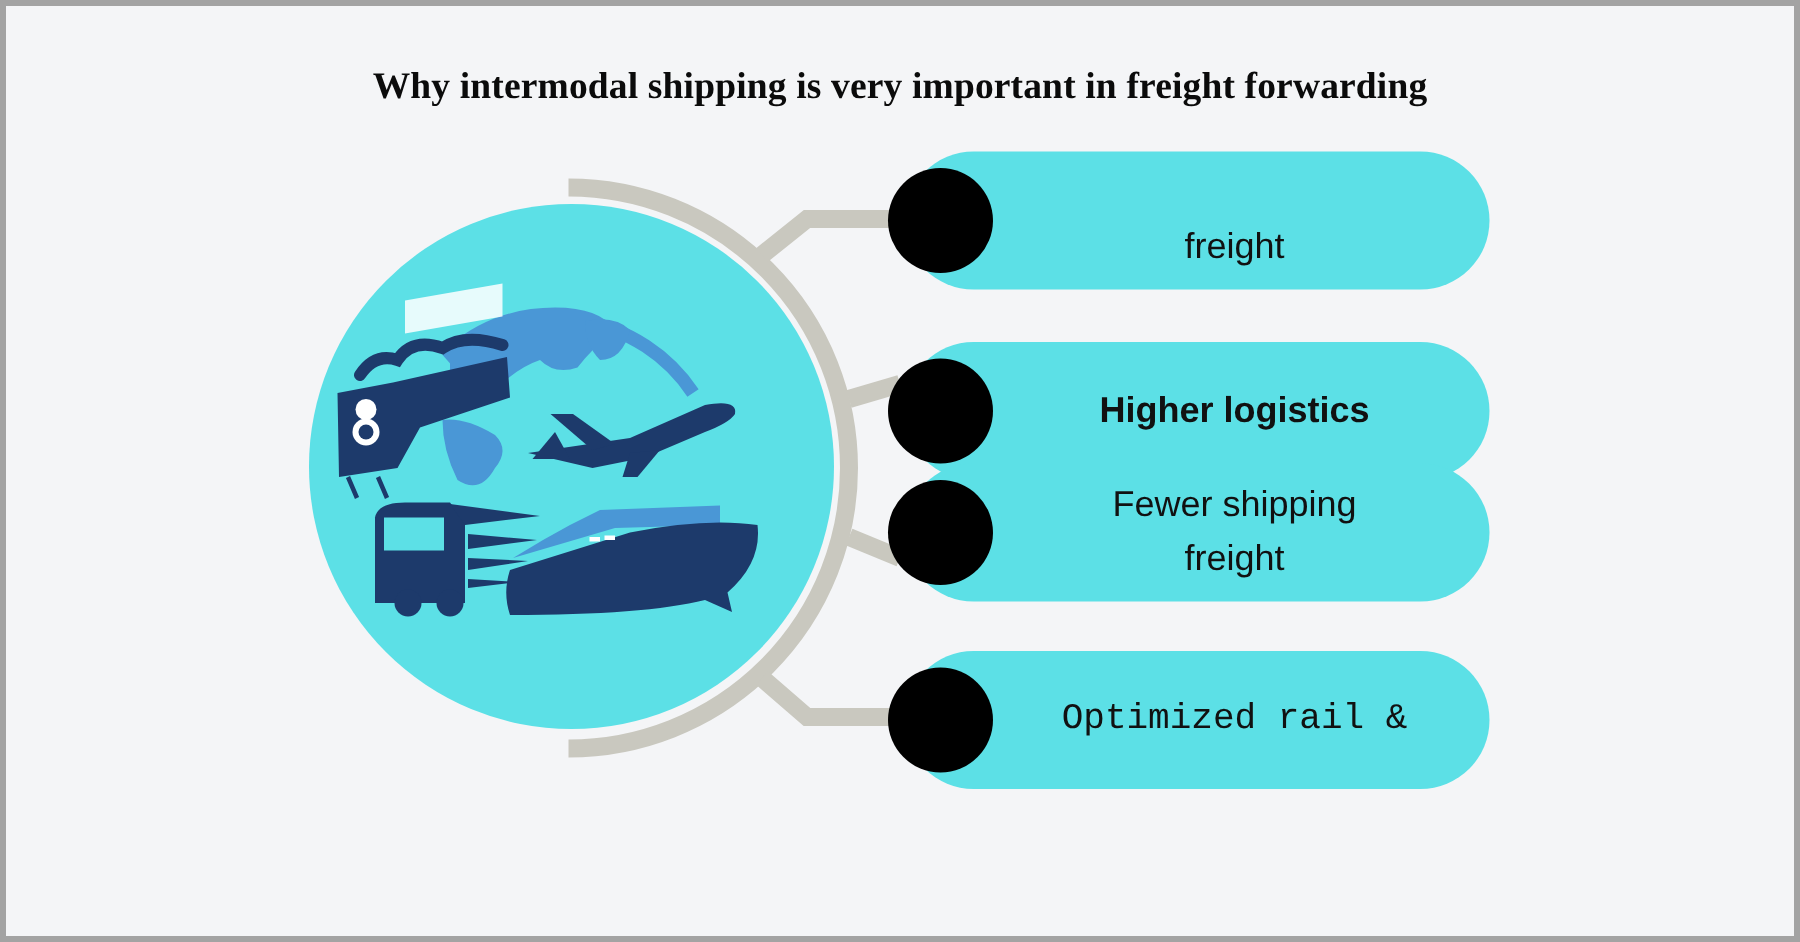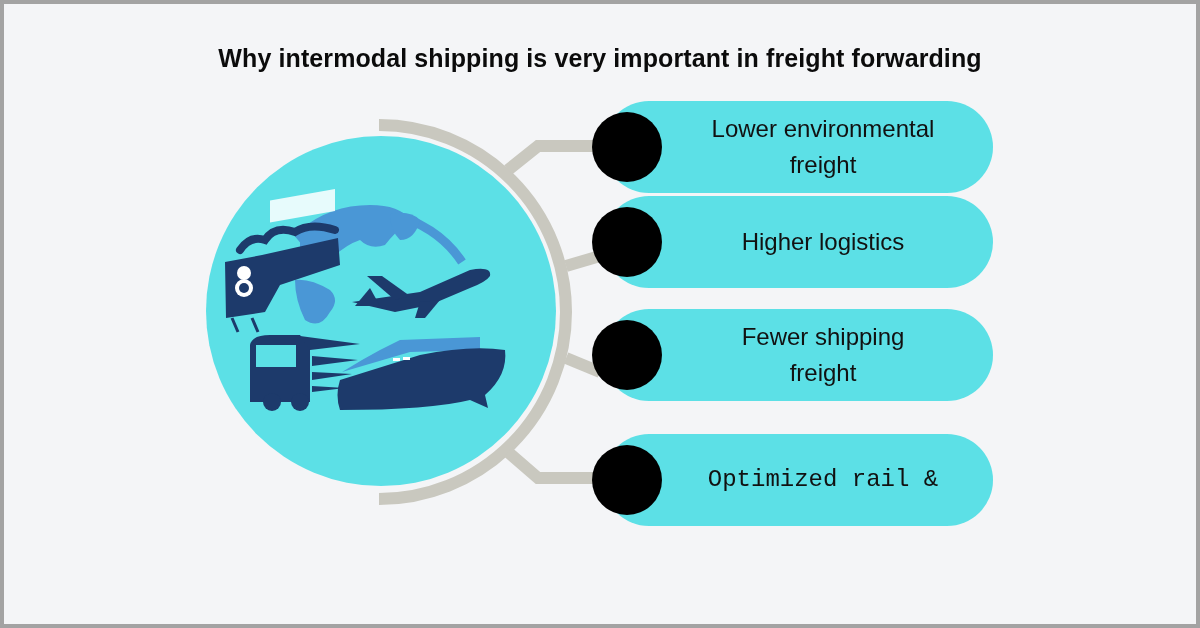--- a/index.html
+++ b/index.html
@@ -1,18 +1,18 @@
 <!DOCTYPE html>
 <html><head>
 <meta charset="utf-8">
 <style>
   html, body { margin:0; padding:0; }
   body { width:1200px; height:628px; background:#a3a3a3; font-family:"Liberation Sans", sans-serif; overflow:hidden; }
   .frame { position:absolute; left:4px; top:4px; width:1192px; height:620px; background:#f4f5f7; }
-  .title { position:absolute; left:0; width:1200px; top:44px; text-align:center; font-weight:bold; font-size:25px; color:#0b0b0b; letter-spacing:0.1px; }
+  .title { position:absolute; left:0; width:1200px; top:44px; text-align:center; font-weight:bold; font-size:25px; color:#0b0b0b; letter-spacing:0.1px;font-family:Liberation Serif, serif; }
   svg.art { position:absolute; left:0; top:0; }
   .pill { position:absolute; left:603px; width:390px; height:92px; border-radius:46px; background:#5ce0e6; }
   .pill .dot { position:absolute; left:-11px; top:11px; width:70px; height:70px; border-radius:50%; background:#000; }
   .pill .txt { position:absolute; left:60px; right:10px; top:0; height:92px; display:flex; align-items:center; justify-content:center; text-align:center; font-size:24px; line-height:36px; color:#111; }
 </style>
 </head>
 <body>
 
 <div class="frame"></div>
 
@@ -67,25 +67,25 @@
     <path d="M 342 372 L 362 360 L 380 350 L 400 340 L 480 337 L 480 350 L 410 352 Z" fill="#4a97d6"></path>
     <path d="M 340 380 L 420 355 Q 470 345 505 350 Q 508 375 485 395 L 488 408 L 470 400 Q 430 410 340 410 Q 335 395 340 380 Z" fill="#1d3a6b"></path>
     <rect x="393" y="358" width="7" height="3" fill="#ffffff"></rect>
     <rect x="403" y="357" width="7" height="3" fill="#ffffff"></rect>
   </g>
 </svg>
 
 <div class="pill" style="top:101px;">
   <div class="dot"></div>
   <div class="txt">
-    <div><span>Lower environmental</span><br><span>freight</span></div>
+    <div><br><span>freight</span></div>
   </div>
 </div>
 
-<div class="pill" style="top:196px;">
+<div class="pill" style="top:228px;font-weight:bold;">
   <div class="dot"></div>
   <div class="txt">
     <div><span>Higher logistics</span><br></div>
   </div>
 </div>
 
 <div class="pill" style="top:309px;">
   <div class="dot"></div>
   <div class="txt">
     <div><span>Fewer shipping</span><br><span>freight</span></div>

